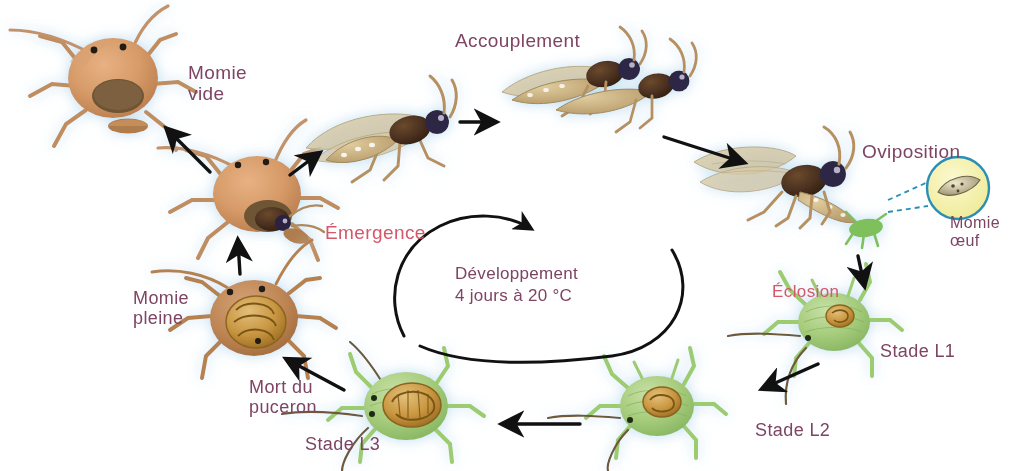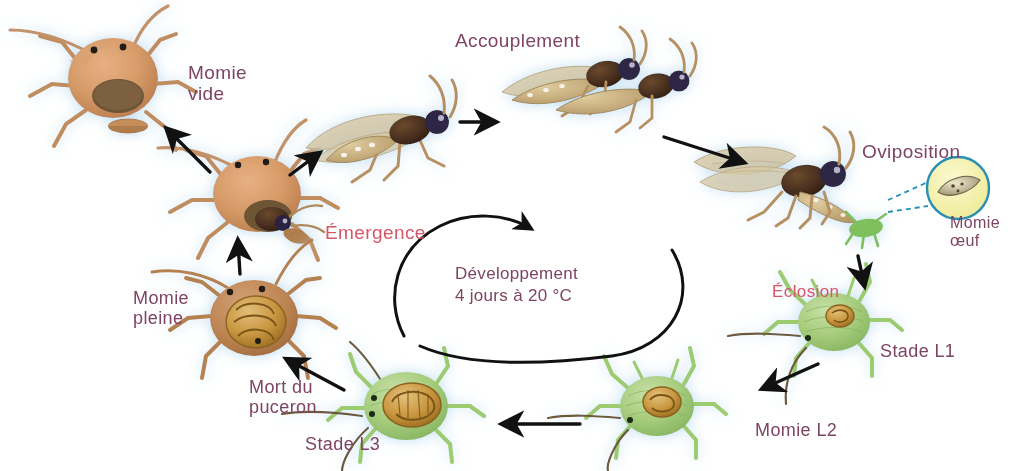--- a/index.html
+++ b/index.html
@@ -392,21 +392,21 @@
 
   <div class="lbl purple" style="left:455px;top:30px;font-size:19px;">Accouplement</div>
 
   <div class="lbl purple" style="left:862px;top:141px;font-size:19px;">Oviposition</div>
 
   <div class="lbl purple" style="left:950px;top:214px;font-size:16px;text-align:left;">Momie
 œuf</div>
 
   <div class="lbl purple" style="left:880px;top:341px;font-size:18px;text-align:right;">Stade L1</div>
 
-  <div class="lbl purple" style="left:755px;top:420px;font-size:18px;">Momie L2</div>
+  <div class="lbl purple" style="left:755px;top:420px;font-size:18px;">Stade L2</div>
 
   <div class="lbl purple" style="left:305px;top:434px;font-size:18px;">Stade L3</div>
 
   <div class="lbl purple" style="left:216px;top:377px;font-size:18px;margin-left:33px;">Mort du
 puceron</div>
 
   <div class="lbl purple" style="left:133px;top:288px;font-size:18px;">Momie
 pleine</div>
 
   <div class="lbl red" style="left:325px;top:191px;font-size:19px;">Émergence</div>

